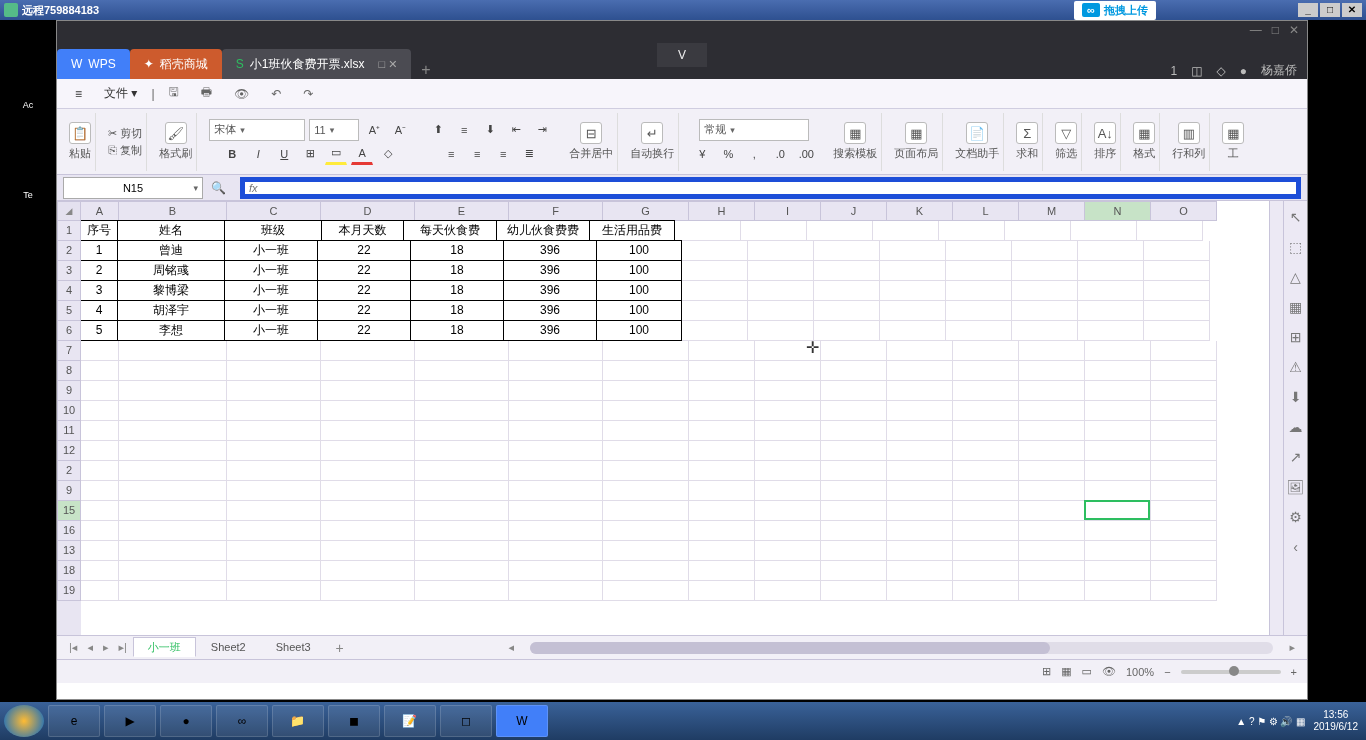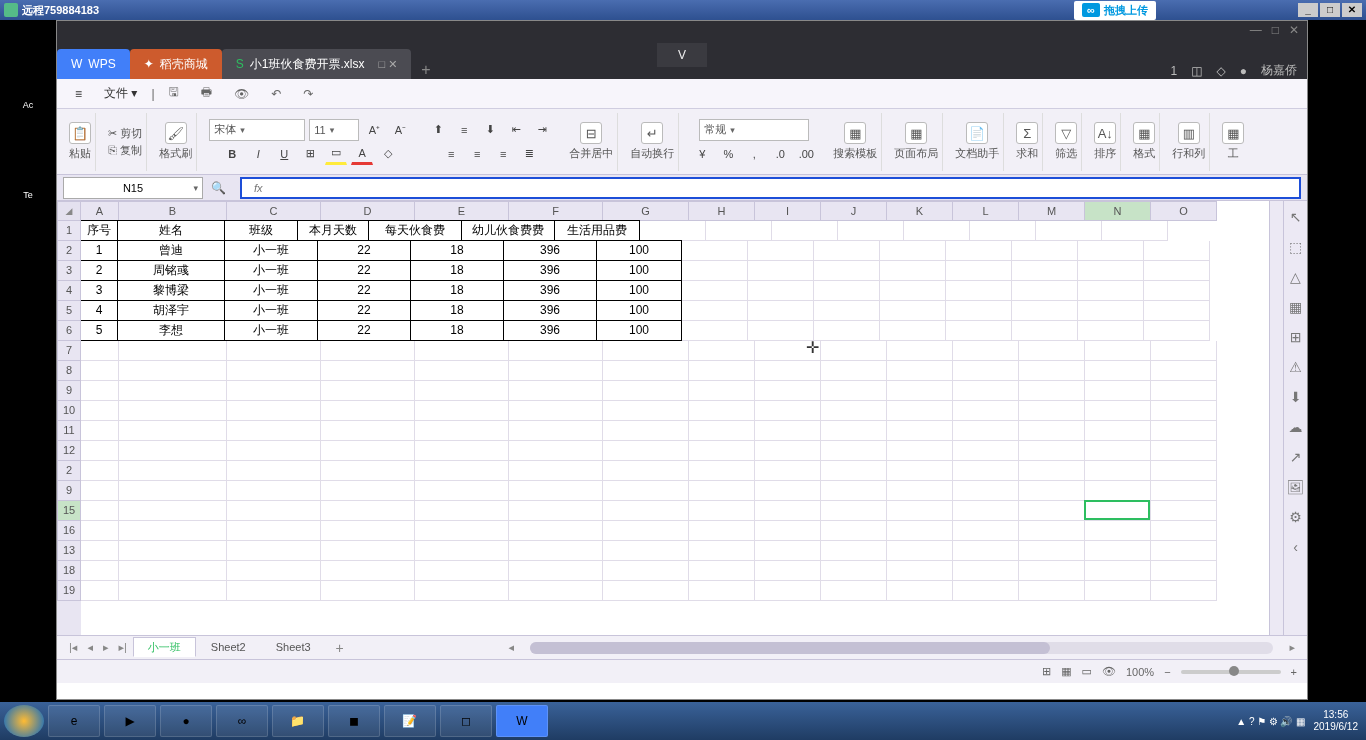--- a/index.html
+++ b/index.html
@@ -30,21 +30,21 @@
 .rb-group { display:flex; flex-direction:column; align-items:center; justify-content:center; gap:2px; padding:0 4px; color:#555; font-size:11px; border-right: 1px solid #ddd; height: 58px;}
 .rb-group.noborder{border-right:none;}
 .rb-ic { width: 22px; height:22px; border:1px solid #bbb; border-radius:3px; background:#fff; display:flex; align-items:center; justify-content:center; font-size:13px;}
 .rb-row { display:flex; gap:4px; align-items:center;}
 .combo { border:1px solid #bbb; background:#fff; height:22px; font-size:11px; padding:0 4px; display:flex; align-items:center; gap:4px;}
 .combo .arr{font-size:9px; color:#666;}
 .fmt-btn { width:22px; height:22px; display:flex; align-items:center; justify-content:center; border:1px solid transparent; color:#444;}
 .namebox-row { height: 26px; background: #e8e5f2; border-bottom: 1px solid #c8c4da; display:flex; align-items:center;}
 .namebox { width:140px; height:22px; background:#fff; border:1px solid #aaa; margin-left:6px; display:flex; align-items:center; padding:0 6px; font-size:11px; justify-content:center; position:relative;}
 .namebox .arr{position:absolute; right:4px; font-size:9px; color:#666;}
-.fx-area { flex:1; height:22px; background:#fff; border:2px solid #1d4ed8; margin:0 6px; display:flex; align-items:center; padding:0 12px; font-size:11px; color:#666;}
+.fx-area { flex:1; height:22px; background:#fff; border:5px solid #1d4ed8; margin:0 6px; display:flex; align-items:center; padding:0 4px; font-size:11px; color:#666;}
 .fx-label { font-style:italic; color:#777; margin-right:8px;}
 .sheet-area { position:relative; height: 434px; display:flex; }
 .rowhdr-col { width: 24px; background:#e8e5f2;}
 .corner { height:20px; border:1px solid #c8c4da; background:#e4e1ef; display:flex; align-items:center; justify-content:center; font-size:9px; color:#888;}
 .rowhdr { height:20px; border:1px solid #c8c4da; border-top:none; background:#e8e5f2; text-align:center; font-size:11px; color:#555; line-height:19px;}
 .rowhdr.sel { background:#c7e3c7; }
 .grid { flex:1; position:relative; overflow:hidden; background:#fff;}
 .colhdrs { display:flex; height:20px; }
 .colhdr { border:1px solid #c8c4da; border-left:none; background:#e8e5f2; text-align:center; font-size:11px; color:#555; line-height:19px;}
 .colhdr.sel { background:#c7e3c7; }
@@ -301,22 +301,22 @@
           <div class="colhdr" style="width: 66px;">K</div>
           <div class="colhdr" style="width: 66px;">L</div>
           <div class="colhdr" style="width: 66px;">M</div>
           <div class="colhdr sel" style="width: 66px;">N</div>
           <div class="colhdr" style="width: 66px;">O</div>
         </div>
       <div class="cells" id="cells">
           <div class="cellrow">
             <div class="cell bord" style="width: 38px;">序号</div>
             <div class="cell bord" style="width: 108px;">姓名</div>
-            <div class="cell bord" style="width: 74px;">班级</div>
-            <div class="cell bord" style="width: 72px;">本月天数</div>
+            <div class="cell bord" style="width: 98px;">班级</div>
+            <div class="cell bord" style="width: 83px;">本月天数</div>
             <div class="cell bord" style="width: 94px;">每天伙食费</div>
             <div class="cell bord" style="width: 94px;">幼儿伙食费费</div>
             <div class="cell bord" style="width: 86px;">生活用品费</div>
             <div class="cell" style="width: 66px;"></div>
             <div class="cell" style="width: 66px;"></div>
             <div class="cell" style="width: 66px;"></div>
             <div class="cell" style="width: 66px;"></div>
             <div class="cell" style="width: 66px;"></div>
             <div class="cell" style="width: 66px;"></div>
             <div class="cell" style="width: 66px;"></div>

